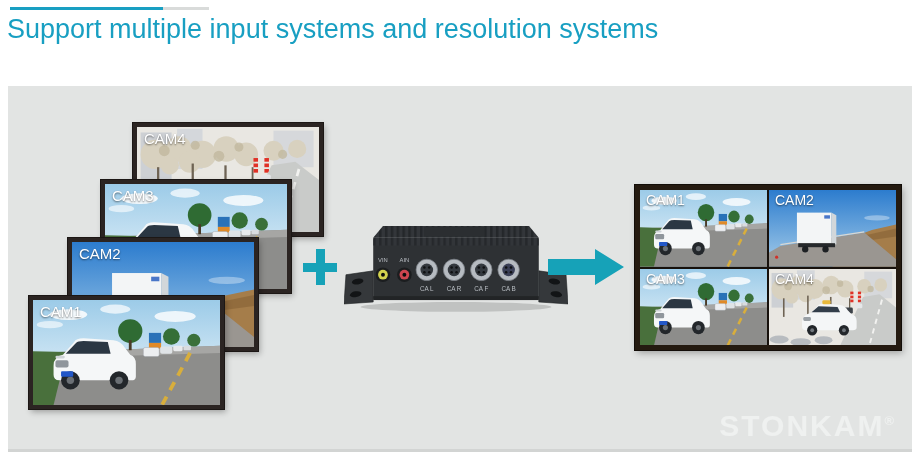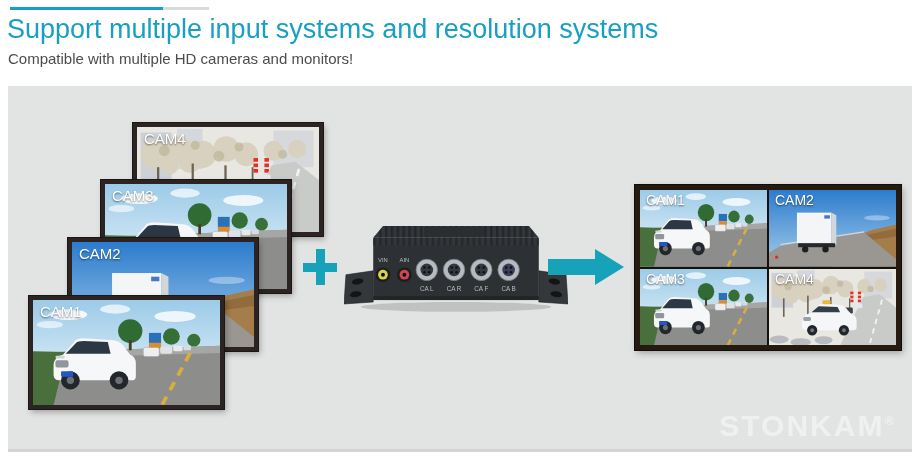--- a/index.html
+++ b/index.html
@@ -193,21 +193,20 @@
 </svg>
 
 <div class="page">
 
   <div class="tab-rule">
     <span class="rule-accent"></span>
     <span class="rule-gray"></span>
   </div>
 
   <h1 class="title">Support multiple input systems and resolution systems</h1>
-  <p class="subtitle">Compatible with multiple HD cameras and monitors!</p>
 
   <div class="panel">
 
     <div class="mon mon-cam4">
       <svg class="scene" viewBox="0 0 200 115" preserveAspectRatio="none">
           <use href="#scene-street"></use>
         </svg>
       <span class="cam-label">CAM4</span>
     </div>
     <div class="mon mon-cam3">

